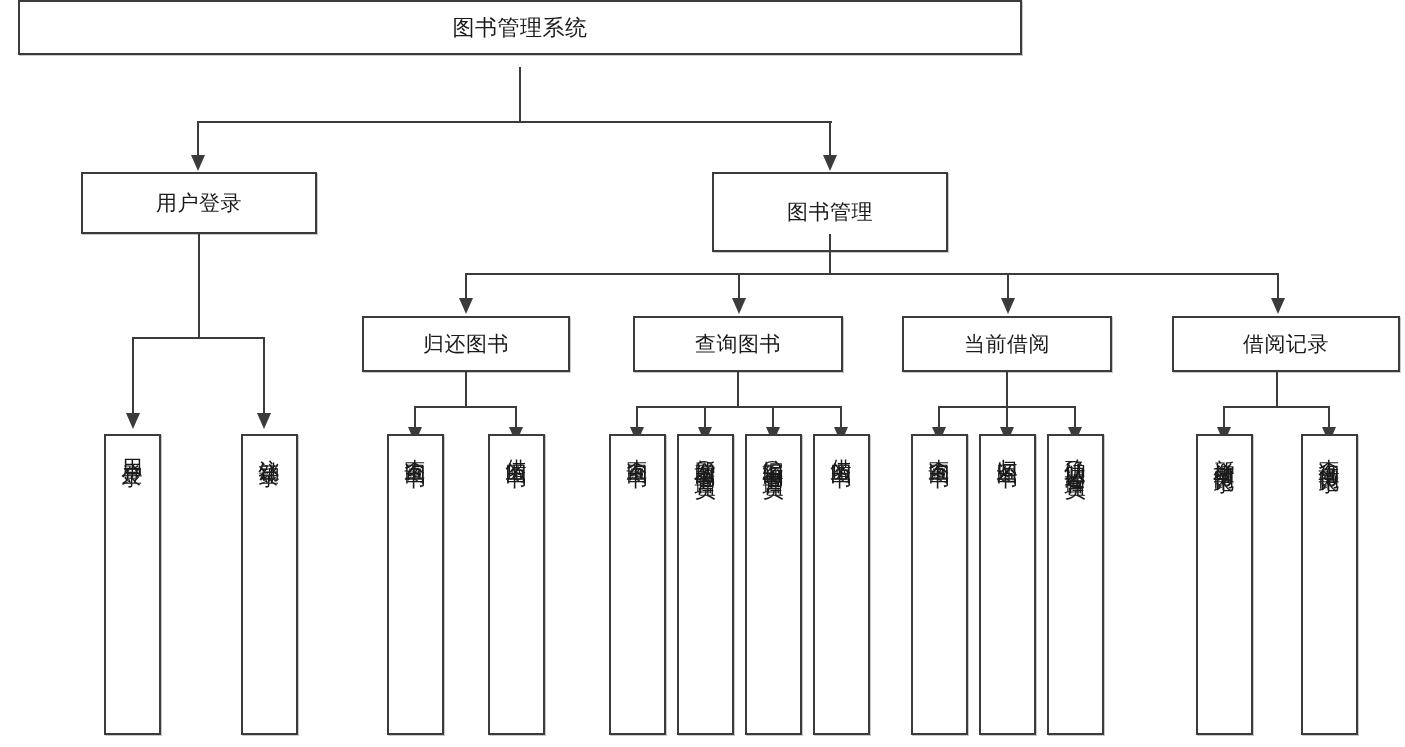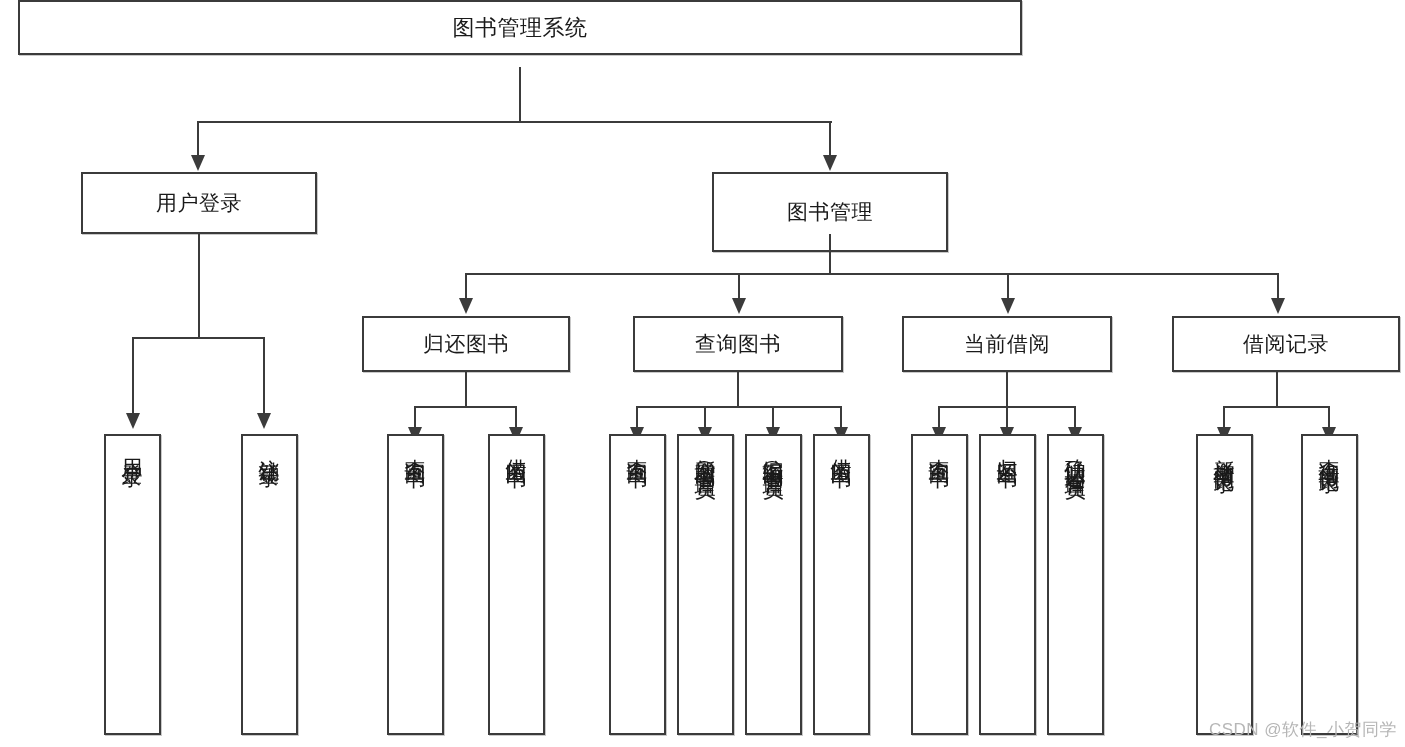--- a/index.html
+++ b/index.html
@@ -218,15 +218,14 @@
     <span class="label">确认归还（管理员）</span>
   </div>
 
   <div class="node vert" style="left:1196px; top:434px; width:57px; height:301px;">
     <span class="label">新增借阅记录</span>
   </div>
   <div class="node vert" style="left:1301px; top:434px; width:57px; height:301px;">
     <span class="label">查询借阅记录</span>
   </div>
 
-  <div id="watermark">CSDN @软件_小贺同学</div>
 
 </div>
 
 </body></html>

